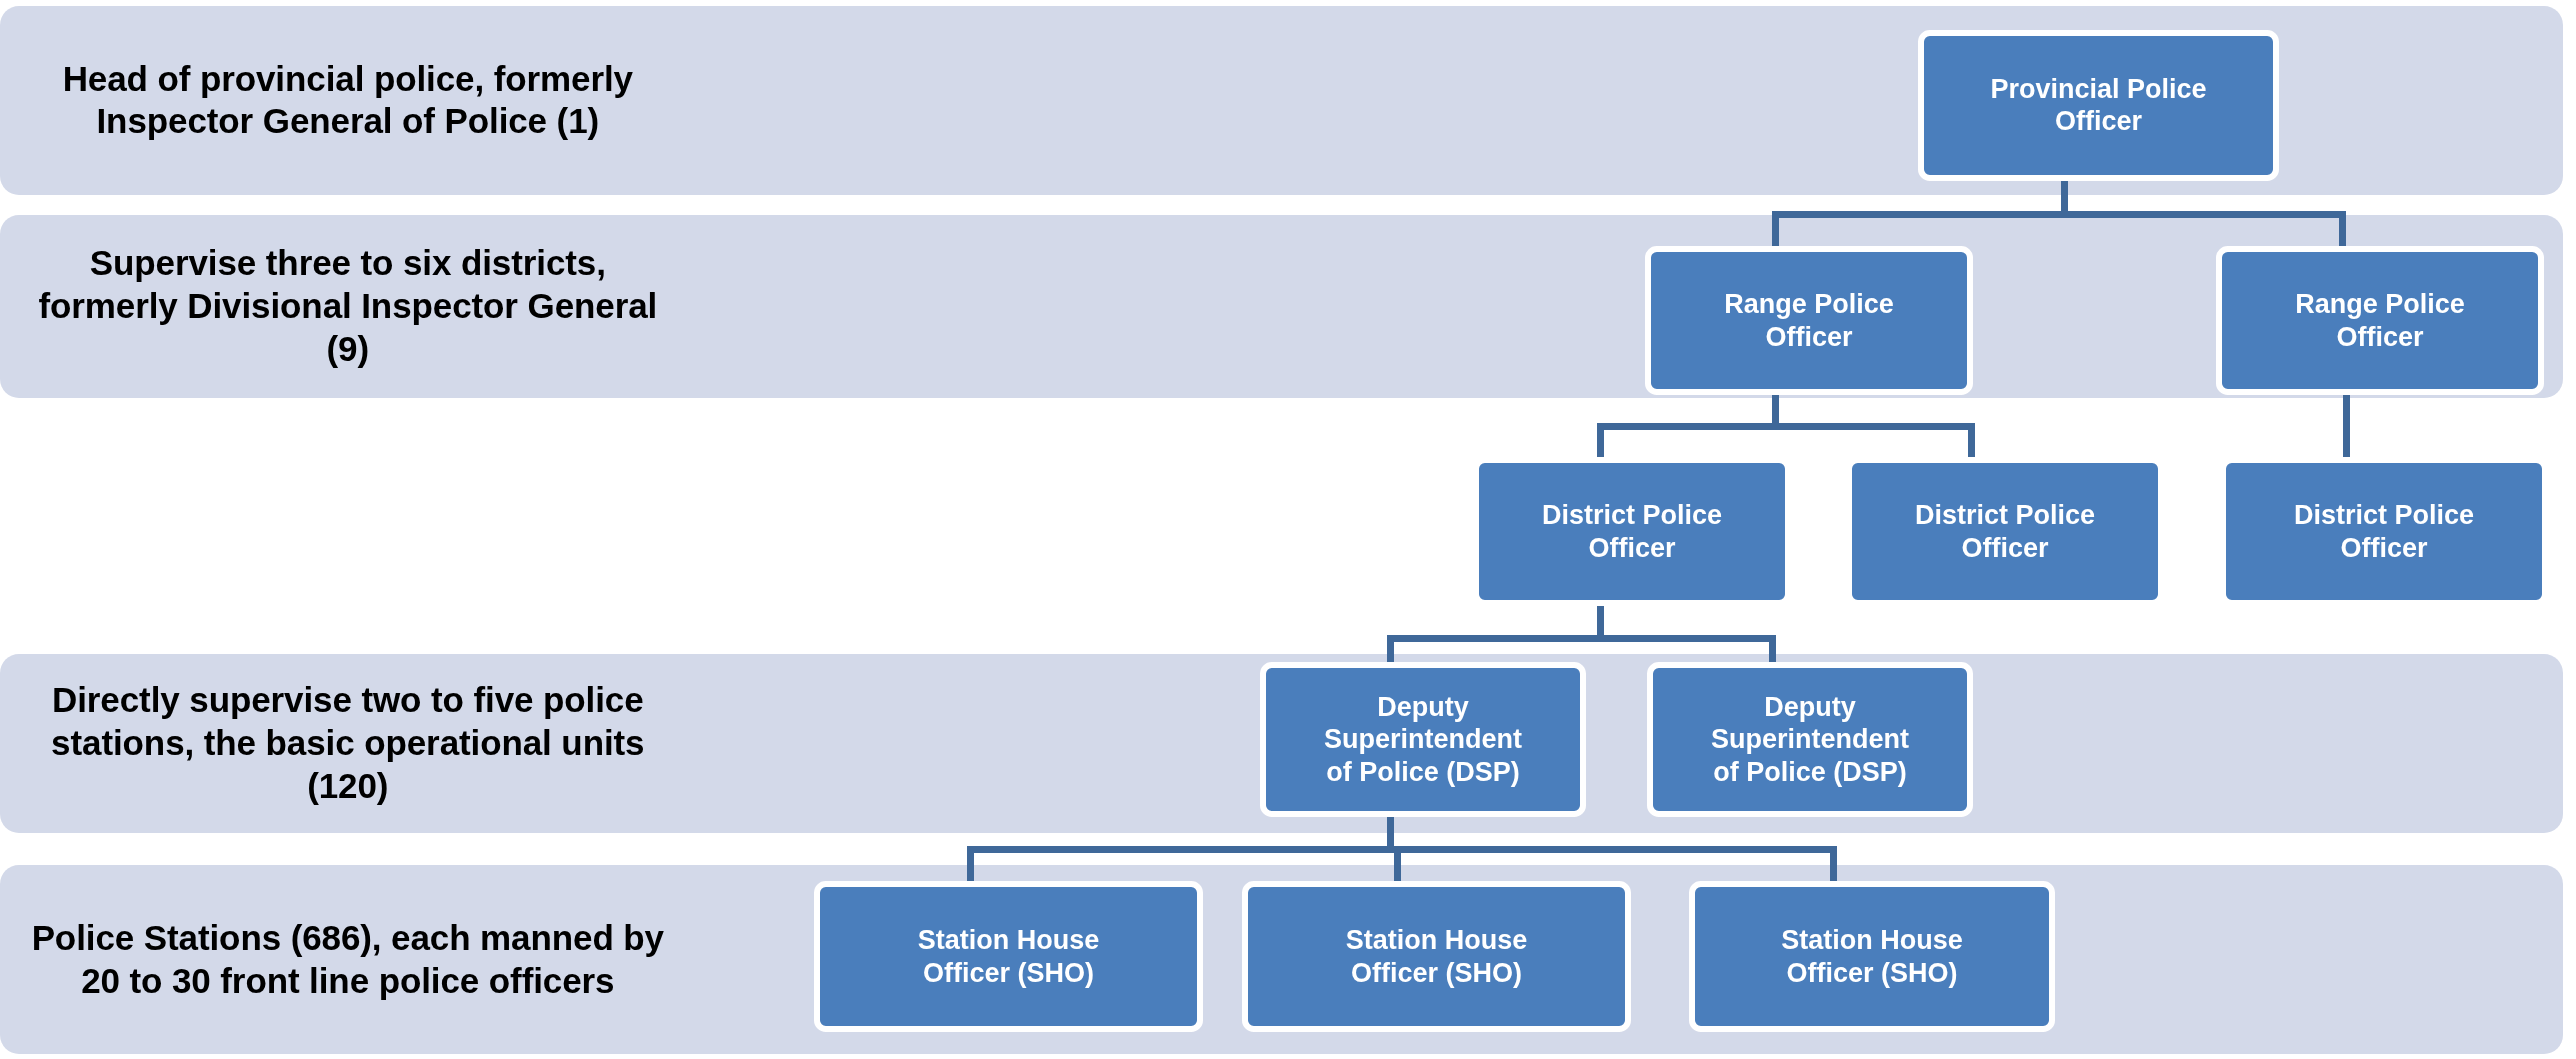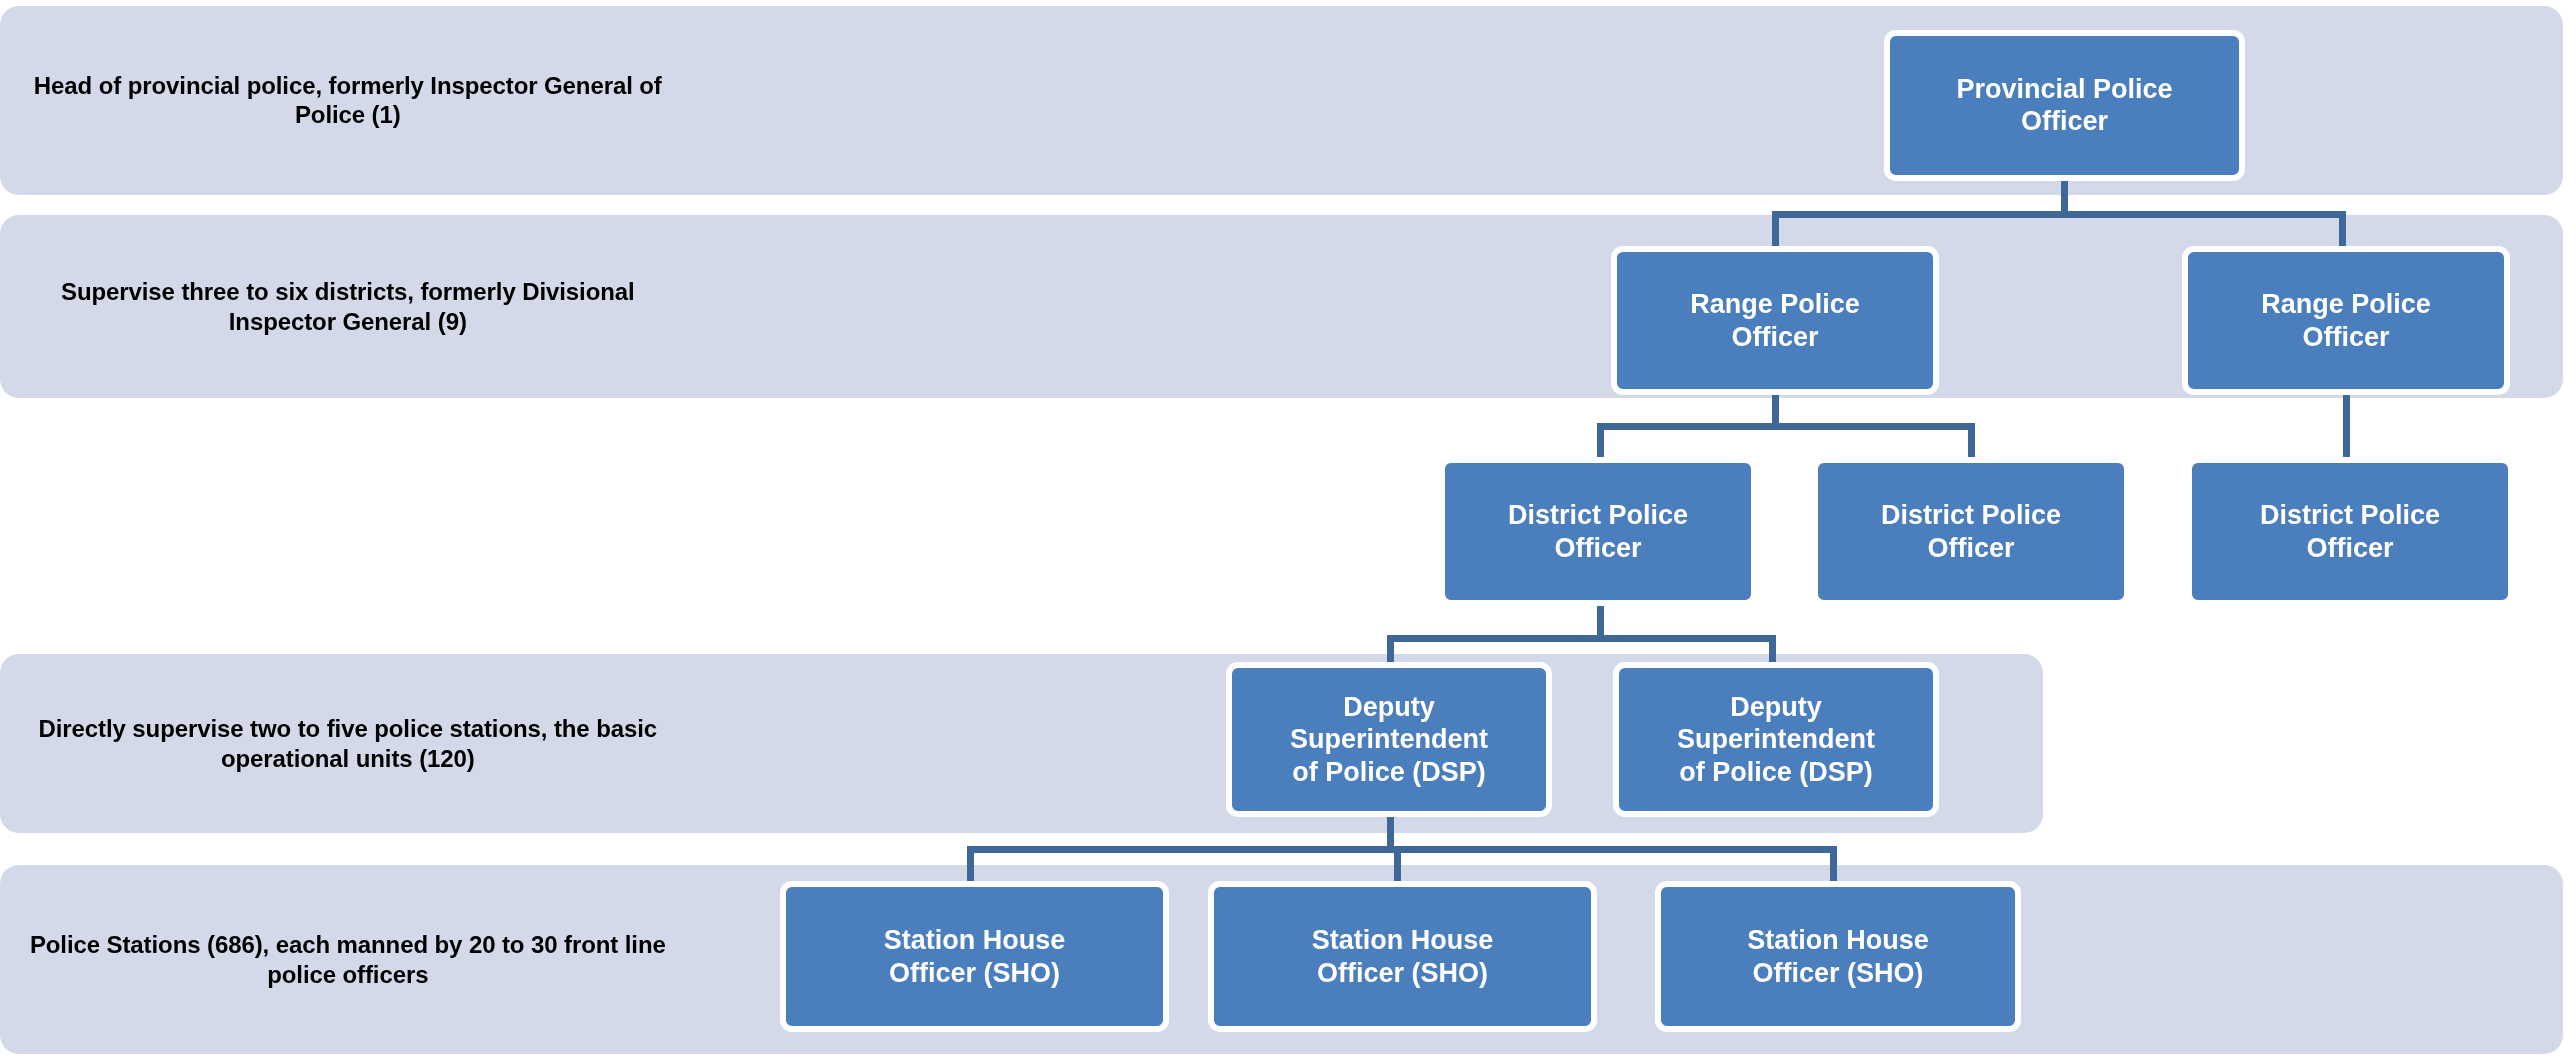--- a/index.html
+++ b/index.html
@@ -18,21 +18,21 @@
     left:10.3px;
     top:0;
     width:675px;
     height:100%;
     display:flex;
     align-items:center;
     justify-content:center;
     text-align:center;
     color:#000000;
     font-weight:bold;
-    font-size:24px;
+    font-size:35px;
     line-height:1.22;
     letter-spacing:-0.1px;
     padding:0 5.9px;
     box-sizing:border-box;
   }
 
   .node{
     position:absolute;
     background:#4a7ebc;
     border:6.6px solid #ffffff;
@@ -41,20 +41,21 @@
     display:flex;
     align-items:center;
     justify-content:center;
     text-align:center;
     color:#ffffff;
     font-weight:bold;
     font-size:27px;
     line-height:1.20;
     padding:2.9px 7.4px;
     white-space:pre-line;
+    margin-left:34px;
   }
 
   .conn{
     position:absolute;
     background:#3f6899;
   }
   .conn-v{width:6.6px;}
   .conn-h{height:6.6px;}
 </style>
 </head>
@@ -64,21 +65,21 @@
 
   <div class="band" style="top:5.9px;height:189px;width:2563px;">
     <div class="band-label">Head of provincial police, formerly Inspector General of Police (1)</div>
   </div>
 
   <div class="band" style="top:215px;height:183px;width:2563px;">
     <div class="band-label">Supervise three to six districts, formerly Divisional Inspector General (9)</div>
   </div>
 
 
-  <div class="band" style="top:654px;height:179px;width:2043px;">
+  <div class="band" style="top:654px;height:179px;width:2563px;">
     <div class="band-label">Directly supervise two to five police stations, the basic operational units (120)</div>
   </div>
 
   <div class="band" style="top:865px;height:189px;width:2563px;">
     <div class="band-label">Police Stations (686), each manned by 20 to 30 front line police officers</div>
   </div>
 
   <div class="conn conn-v" style="left:2061px;top:181px;height:33px;"></div>
   <div class="conn conn-h" style="left:1772px;top:211px;width:574px;"></div>
   <div class="conn conn-v" style="left:1772px;top:211px;height:37px;"></div>

